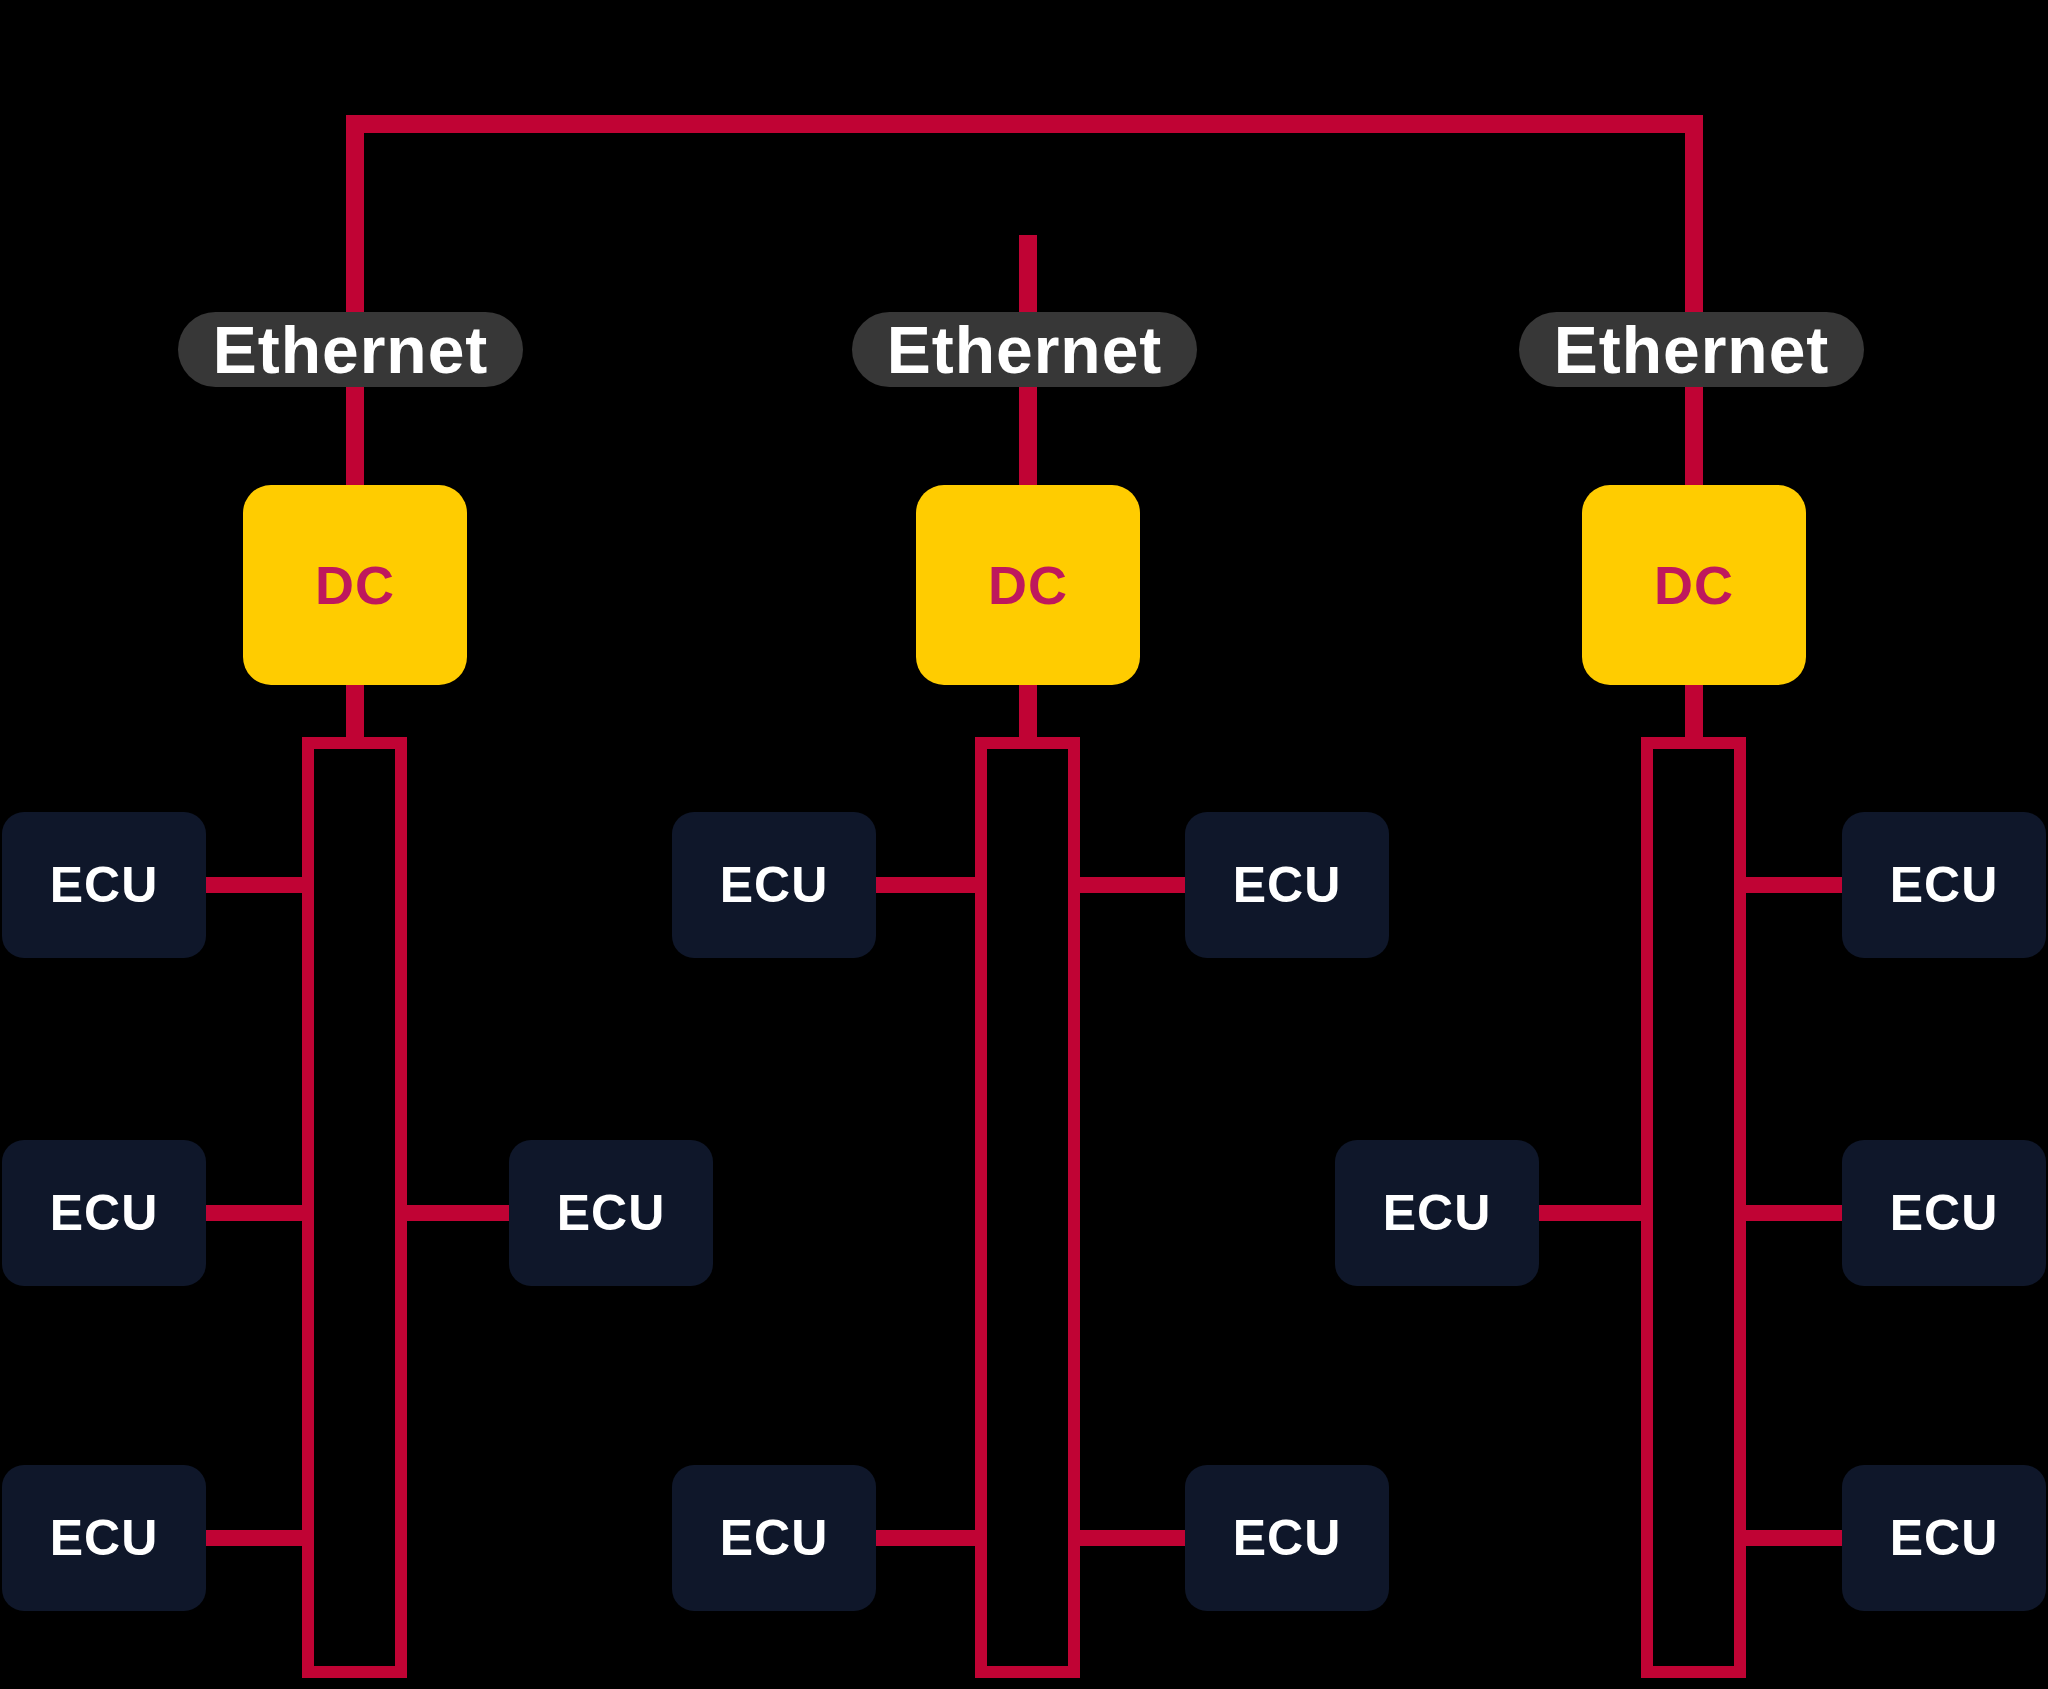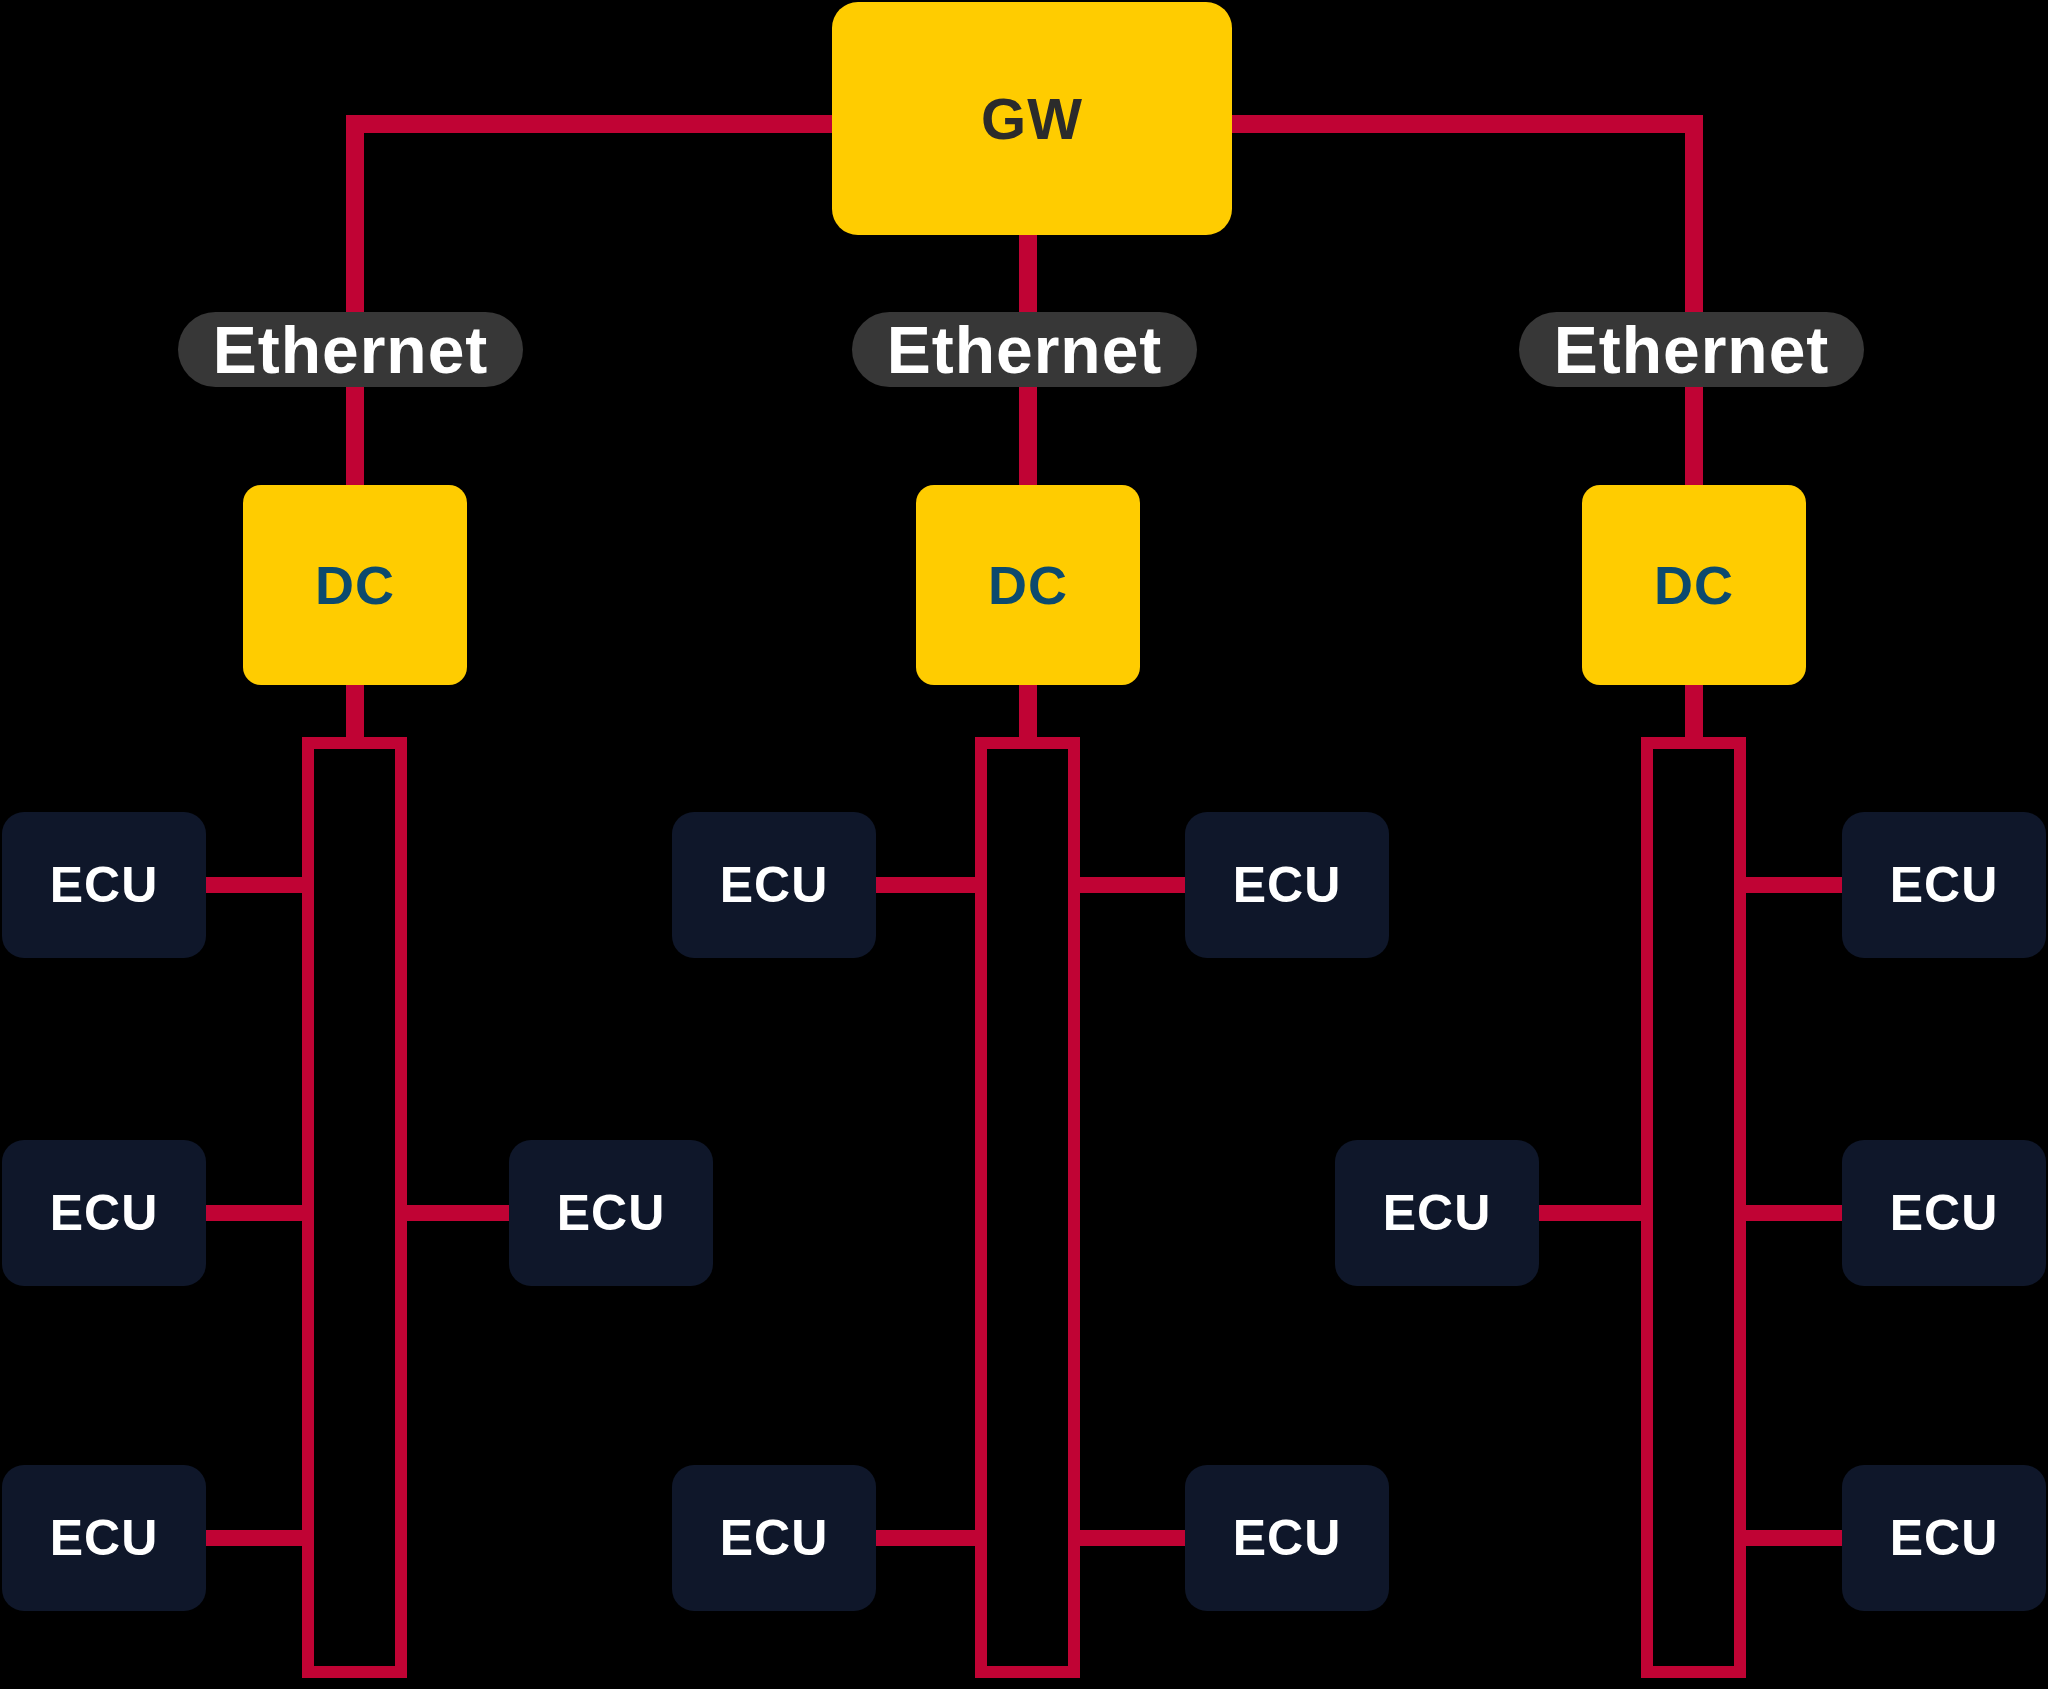--- a/index.html
+++ b/index.html
@@ -29,22 +29,22 @@
     letter-spacing: 1px;
   }
   .gw {
     background: #FFCC00;
     color: #2B2B2B;
     border-radius: 26px;
     font-size: 58px;
   }
   .dc {
     background: #FFCC00;
-    color: #0c4a6e;
-    border-radius: 18px;
+    color: #be185d;
+    border-radius: 28px;
     font-size: 54px;
   }
   .pill {
     background: #373737;
     color: #FFFFFF;
     border-radius: 40px;
     font-size: 66px;
   }
   .ecu {
     background: #0f172a;
@@ -85,23 +85,20 @@
 
   <div class="line" style="left:200px; top:1530px; width:112px; height:16px;"></div>
   <div class="line" style="left:870px; top:1530px; width:112px; height:16px;"></div>
   <div class="line" style="left:1074px; top:1530px; width:112px; height:16px;"></div>
   <div class="line" style="left:1740px; top:1530px; width:112px; height:16px;"></div>
 
   <div class="bar" style="left:302px; top:737px; width:105px; height:941px;"></div>
   <div class="bar" style="left:975px; top:737px; width:105px; height:941px;"></div>
   <div class="bar" style="left:1641px; top:737px; width:105px; height:941px;"></div>
 
-  <div class="node gw" style="left:832px; top:2px; width:400px; height:233px;">
-    <span>GW</span>
-  </div>
 
   <div class="node pill" style="left:178px; top:312px; width:345px; height:75px;">
     <span>Ethernet</span>
   </div>
   <div class="node pill" style="left:852px; top:312px; width:345px; height:75px;">
     <span>Ethernet</span>
   </div>
   <div class="node pill" style="left:1519px; top:312px; width:345px; height:75px;">
     <span>Ethernet</span>
   </div>

